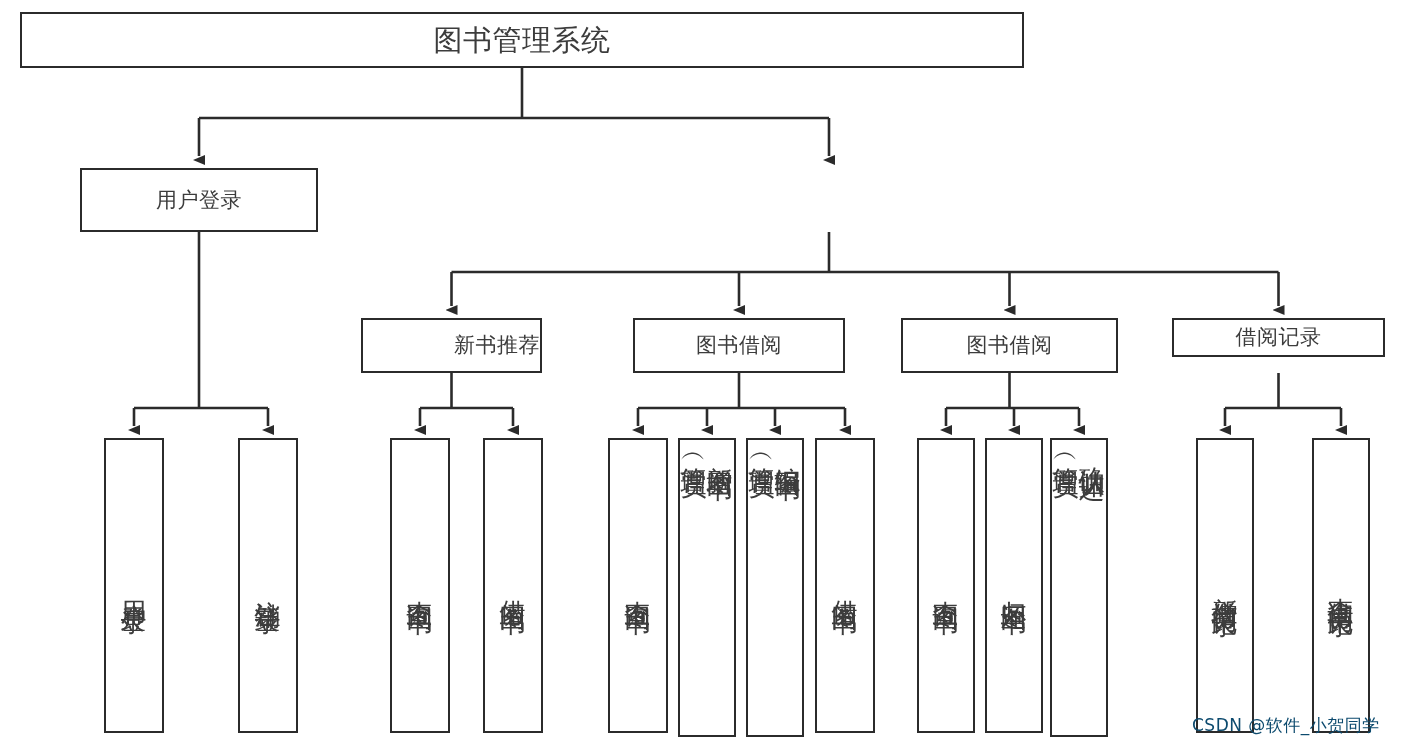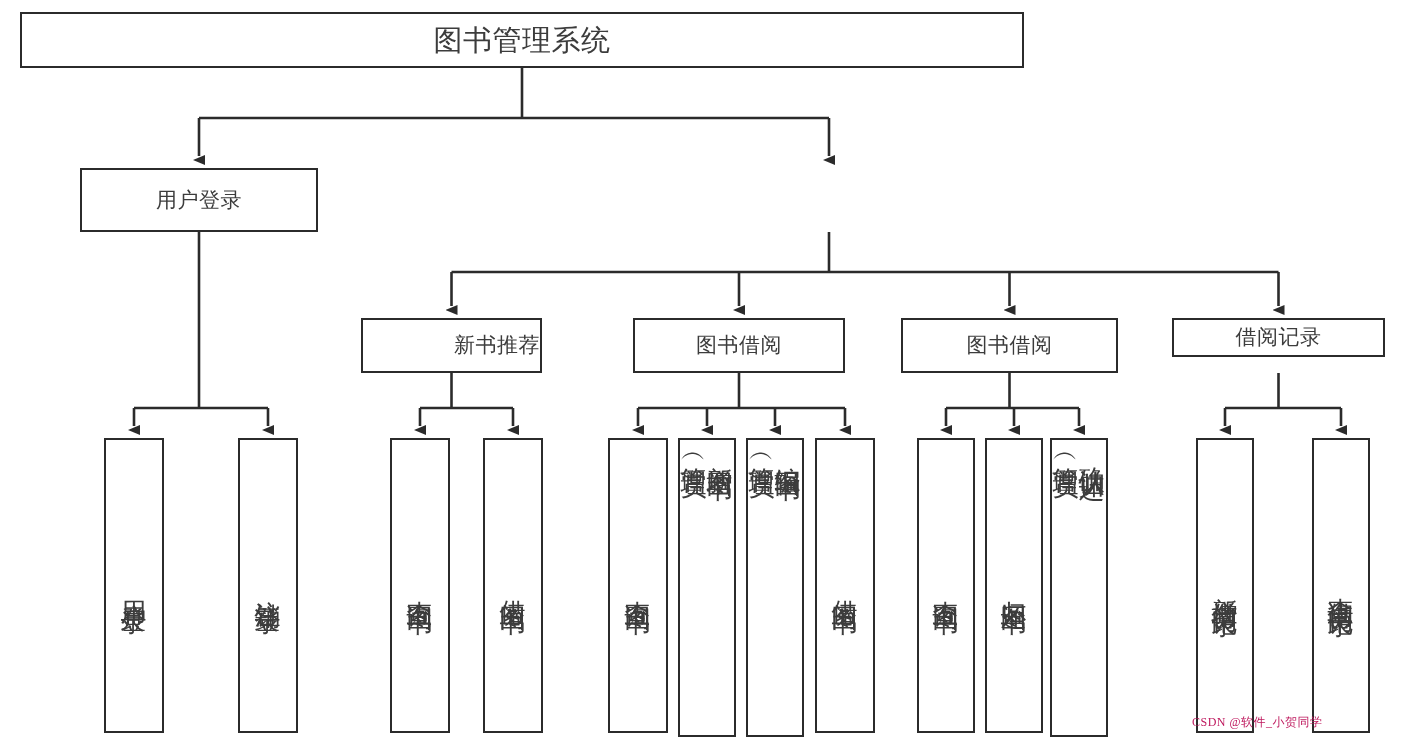--- a/index.html
+++ b/index.html
@@ -57,25 +57,24 @@
     text-orientation: upright;
     font-size: 26px;
     line-height: 1.0;
     letter-spacing: 3px;
   }
   .node.vert.toptext {
     align-items: flex-start;
   }
   .watermark {
     position: absolute;
-    color: #be185d;
-    font-size: 12px;
+    color: #0c4a6e;
+    font-size: 17px;
     letter-spacing: 0.5px;
     white-space: nowrap;
-    font-family: Liberation Serif, serif;
   }
 </style>
 </head>
 <body>
 
 <div id="canvas">
 
   <svg class="connectors" viewBox="0 0 1405 747" width="1405" height="747">
     <defs>
       <marker id="arrowhead" markerWidth="10" markerHeight="12" refX="1" refY="6" orient="auto" markerUnits="userSpaceOnUse">

